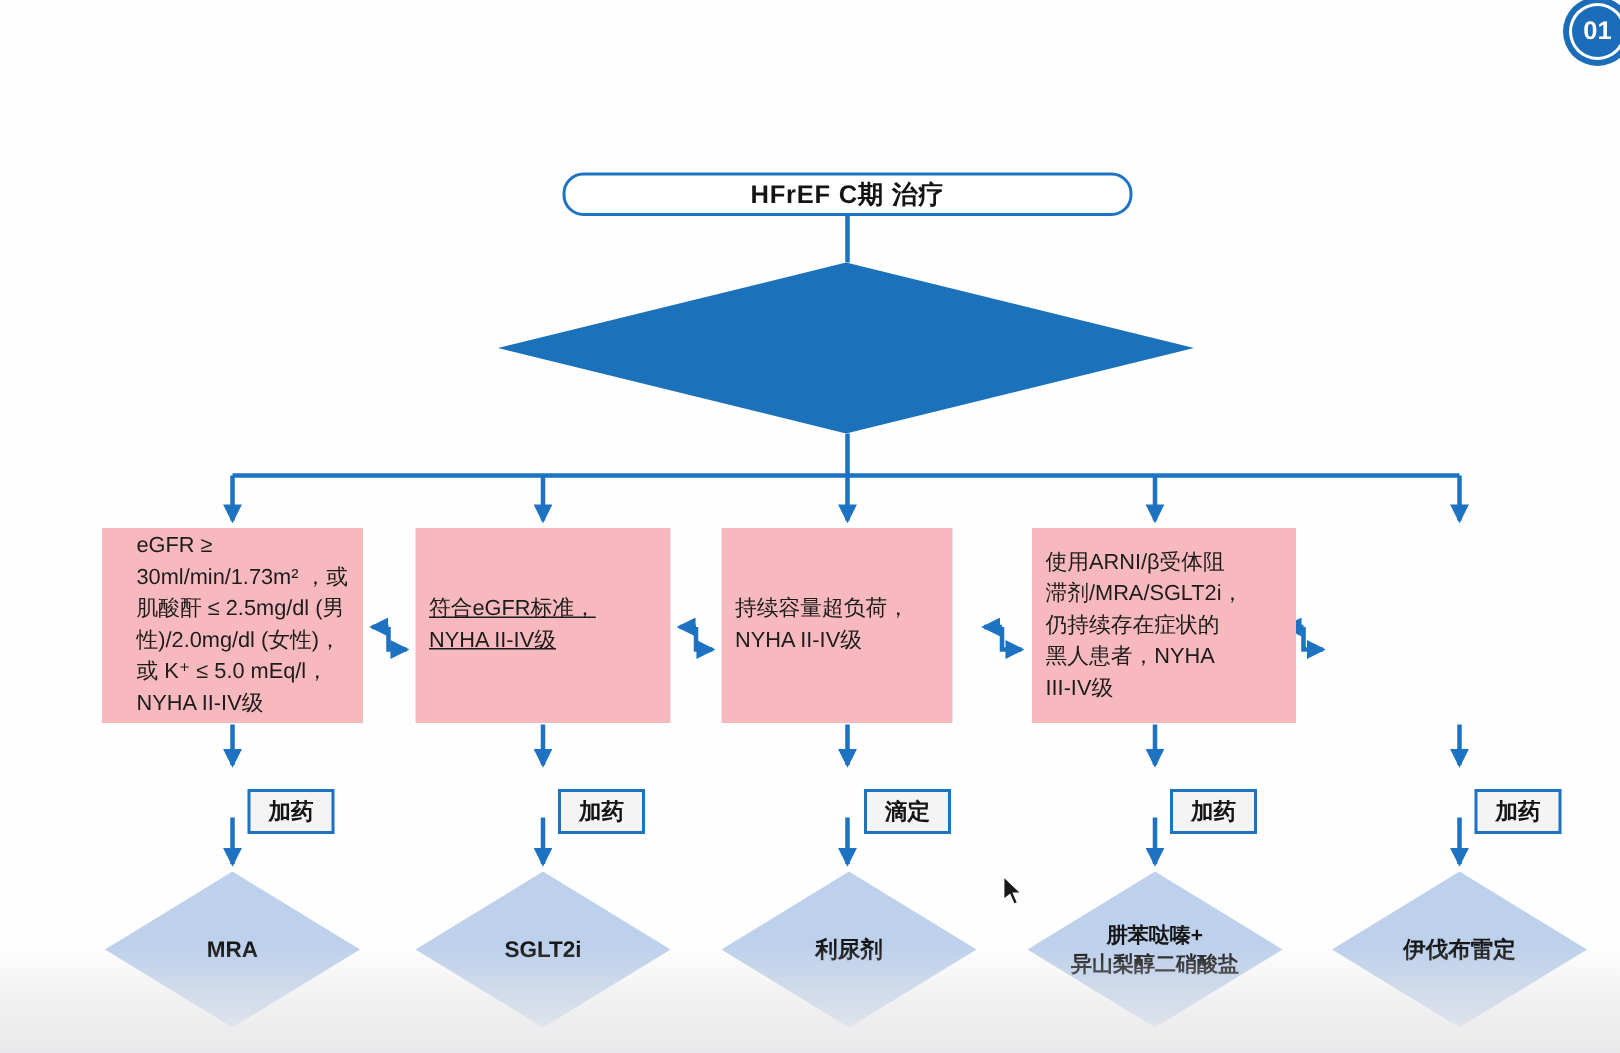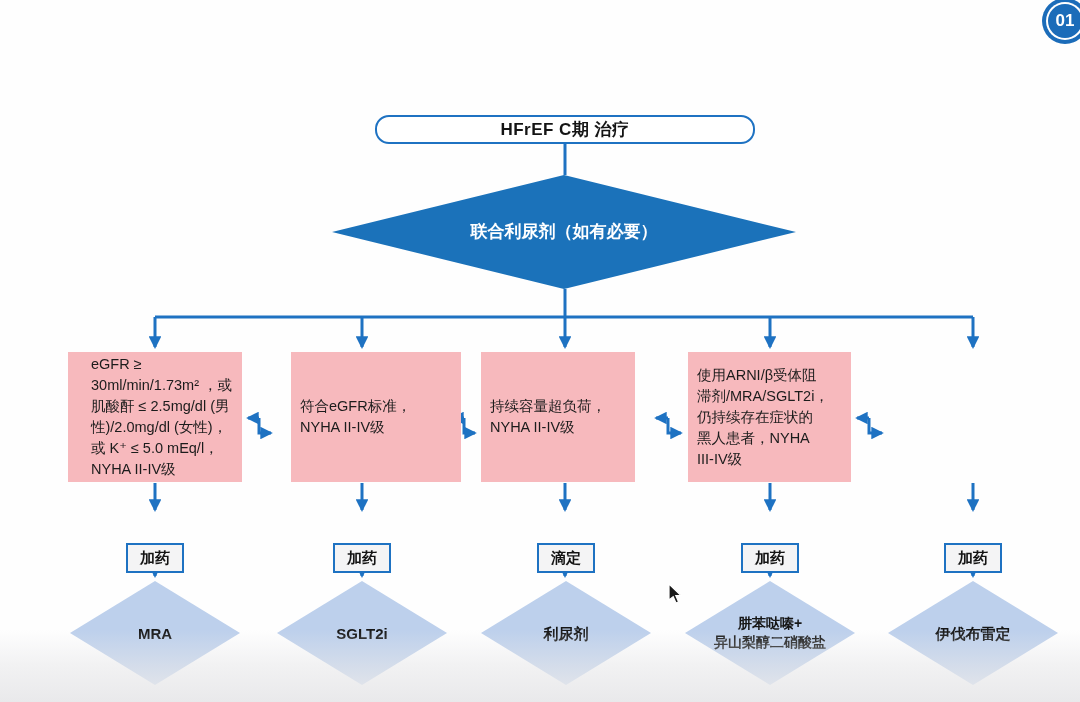--- a/index.html
+++ b/index.html
@@ -12,27 +12,27 @@
               color:#fff;font-weight:bold;font-size:17px;}
   .rootbox{position:absolute;left:375px;top:115px;width:380px;height:29px;background:#fff;border:2.5px solid #1e72c2;
            border-radius:14px;display:flex;align-items:center;justify-content:center;font-size:17px;font-weight:bold;
            color:#141414;box-sizing:border-box;z-index:2;letter-spacing:.5px;}
   .decision{position:absolute;left:332px;top:175px;width:464px;height:114px;background:#1b72ba;
             clip-path:polygon(50% 0,100% 50%,50% 100%,0 50%);display:flex;flex-direction:column;align-items:center;
             justify-content:center;color:#fff;font-weight:bold;font-size:17px;line-height:24px;text-align:center;z-index:2;}
   .cond{position:absolute;top:352px;height:130px;background:#f7b9bd;color:#1c1c1c;font-size:14.5px;line-height:21px;
         display:flex;align-items:center;padding:0 9px;box-sizing:border-box;white-space:pre-line;z-index:2;text-align:left;}
   .cond.c1{left:68px;width:174px;padding-left:23px;}
-  .cond.c2{left:291px;width:170px;}
+  .cond.c2{left:277px;width:170px;text-decoration:underline;}
   .cond.c3{left:481px;width:154px;}
-  .cond.c4{left:688px;width:163px;}
+  .cond.c4{left:688px;width:176px;}
   .cond.c5{left:888px;width:170px;}
-  .action{position:absolute;top:543px;width:58px;height:30px;background:#f4f4f5;border:2.5px solid #1e72c2;
+  .action{position:absolute;top:526px;width:58px;height:30px;background:#f4f4f5;border:2.5px solid #1e72c2;
           display:flex;align-items:center;justify-content:center;font-size:15px;font-weight:bold;color:#141414;
-          box-sizing:border-box;z-index:2;}
+          box-sizing:border-box;z-index:2;margin-left:39px;}
   .action.a1{left:126px;}.action.a2{left:333px;}.action.a3{left:537px;}.action.a4{left:741px;}.action.a5{left:944px;}
   .ddiamond{position:absolute;top:581px;width:170px;height:104px;background:#bdd0ec;
             clip-path:polygon(50% 0,100% 50%,50% 100%,0 50%);display:flex;align-items:center;justify-content:center;
             text-align:center;font-size:15px;font-weight:bold;color:#161616;white-space:pre-line;line-height:19px;z-index:2;}
   .ddiamond.d1{left:70px;}.ddiamond.d2{left:277px;}.ddiamond.d3{left:481px;}.ddiamond.d4{left:685px;font-size:14px;}
   .ddiamond.d5{left:888px;}
   .connectors{position:absolute;left:0;top:0;z-index:1;}
   .bottom-fade{position:absolute;left:0;bottom:0;width:100%;height:72px;z-index:5;pointer-events:none;
                background:linear-gradient(180deg,rgba(232,232,234,0) 0%,rgba(231,231,233,0.55) 50%,#e9e9eb 100%);}
   .cursor{position:absolute;left:668px;top:583px;z-index:6;}
@@ -86,21 +86,20 @@
 
   <div class="badge">
     <div class="badge-ring">
       <div class="badge-core">01</div>
     </div>
   </div>
 
   <div class="rootbox">HFrEF C期 治疗</div>
 
   <div class="decision">
-    <span>联合利尿剂（如有必要）</span>
   </div>
 
   <div class="cond c1">eGFR ≥
 30ml/min/1.73m² ，或
 肌酸酐 ≤ 2.5mg/dl (男
 性)/2.0mg/dl (女性)，
 或 K⁺ ≤ 5.0 mEq/l，
 NYHA II-IV级</div>
   <div class="cond c2">符合eGFR标准，
 NYHA II-IV级</div>

